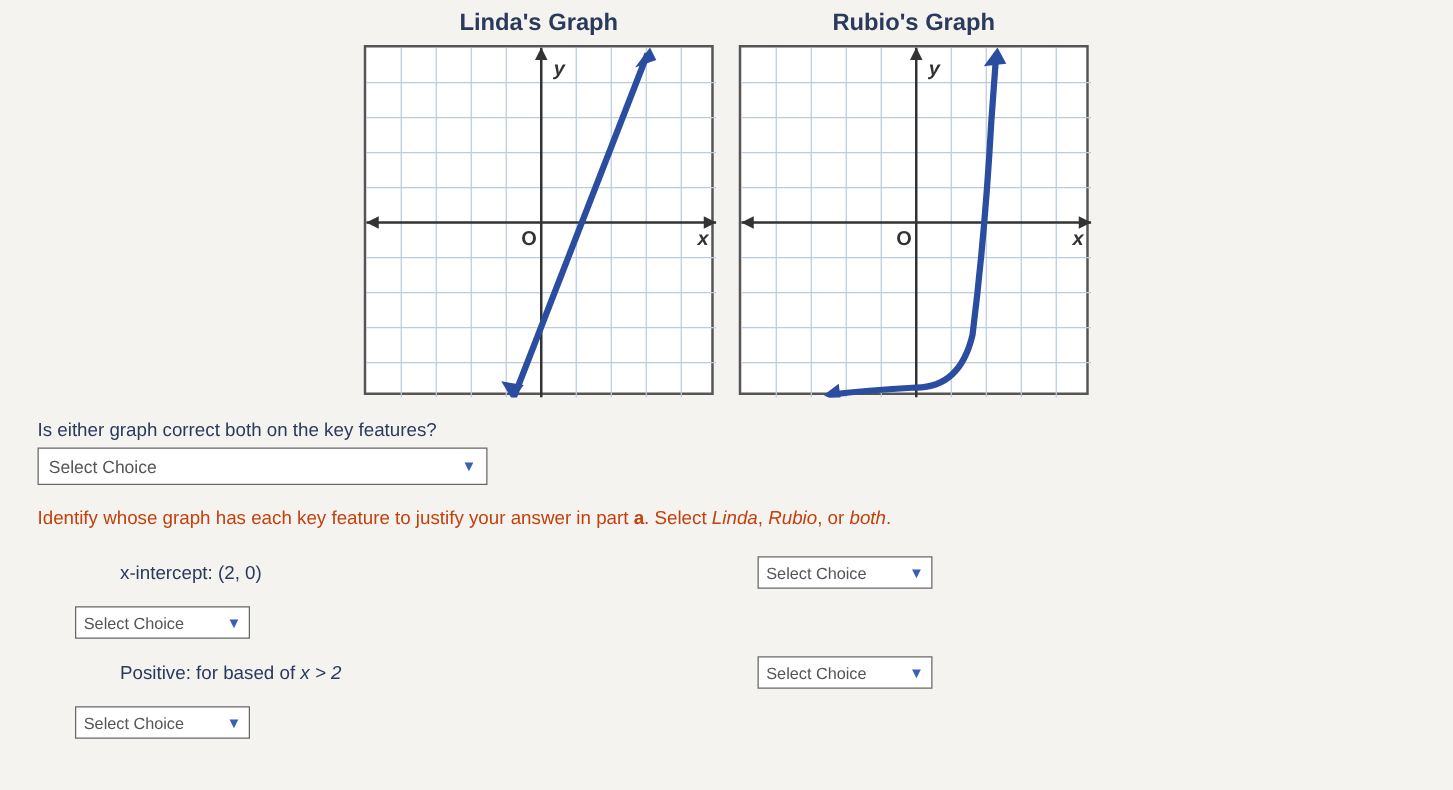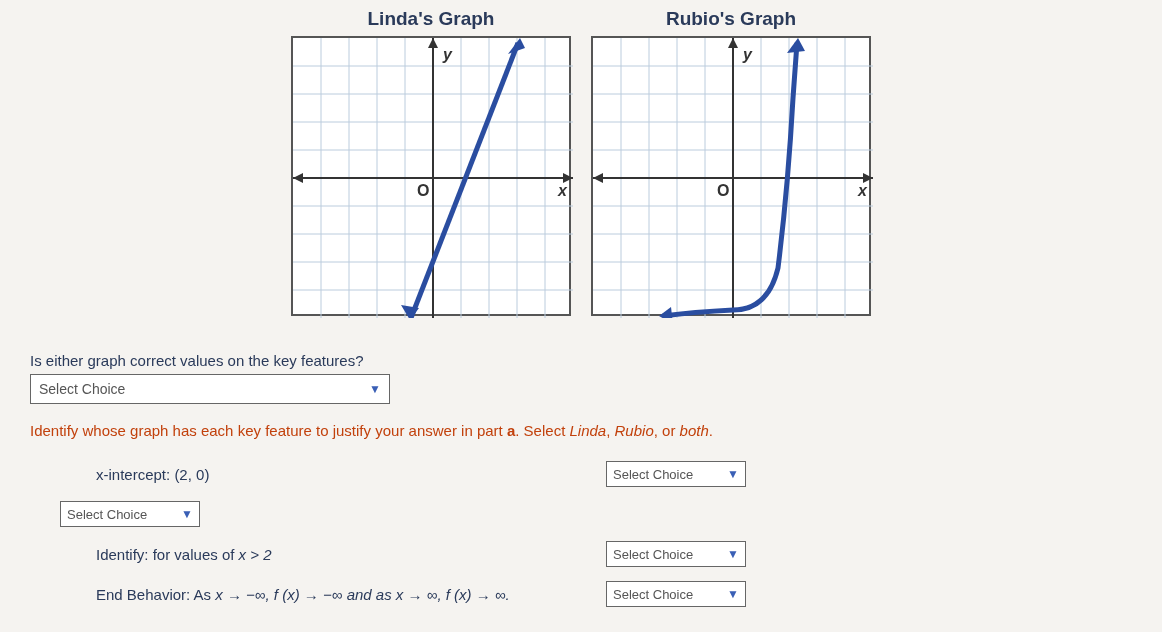--- a/index.html
+++ b/index.html
@@ -9,21 +9,21 @@
       color: #333;
       width: 1162px;
       height: 632px;
       padding: 8px 30px;
       position: relative;
     }
     .graphs-row {
       display: flex;
       justify-content: center;
       gap: 20px;
-      margin-bottom: 36px;
+      margin-bottom: 20px;
     }
     .graph-block { display: flex; flex-direction: column; align-items: center; }
     .graph-title {
       font-weight: bold;
       color: #2a3a5a;
       font-size: 19px;
       margin-bottom: 6px;
     }
     .graph-box {
       width: 280px;
@@ -170,21 +170,21 @@
         <polygon points="205,0 194,15 212,13" fill="#2a4da0"></polygon>
         <polygon points="66,278 78,269 80,286" fill="#2a4da0"></polygon>
         <text x="150" y="22" font-size="16" font-weight="bold" font-style="italic" fill="#333">y</text>
         <text x="265" y="158" font-size="16" font-weight="bold" font-style="italic" fill="#333">x</text>
         <text x="124" y="158" font-size="16" font-weight="bold" fill="#333">O</text>
       </svg>
     </div>
   </div>
 </div>
 
-<div class="question-line">Is either graph correct values on the key features?</div>
+<div class="question-line">Is either graph correct both on the key features?</div>
 <div class="select-wide">
   <span>Select Choice</span>
   <span class="chev">▼</span>
 </div>
 
 <div class="instr">
   <span>Identify whose graph has each key feature to justify your answer in part </span><b>a</b><span>. Select </span><span class="ital">Linda</span>, <span class="ital">Rubio</span>, or <span class="ital">both</span>.
 </div>
 
 <div class="features">
@@ -201,31 +201,28 @@
 
   <div class="feat-row">
     <div class="sc-small">
       <span>Select Choice</span>
       <span class="chev">▼</span>
     </div>
   </div>
 
   <div class="feat-row">
     <div class="feat-label">
-      <span>Identify: for values of </span><i>x &gt; 2</i>
-    </div>
-    <div class="sc-small">
-      <span>Select Choice</span>
-      <span class="chev">▼</span>
-    </div>
-  </div>
-
-  <div class="feat-row">
-    <div class="feat-label">
-      <span>End Behavior: As </span><i>x → −∞, f (x) → −∞ and as x → ∞, f (x) → ∞.</i>
-    </div>
+      <span>Positive: for based of </span><i>x &gt; 2</i>
+    </div>
+    <div class="sc-small">
+      <span>Select Choice</span>
+      <span class="chev">▼</span>
+    </div>
+  </div>
+
+  <div class="feat-row">
     <div class="sc-small">
       <span>Select Choice</span>
       <span class="chev">▼</span>
     </div>
   </div>
 
 </div>
 
 </body></html>

